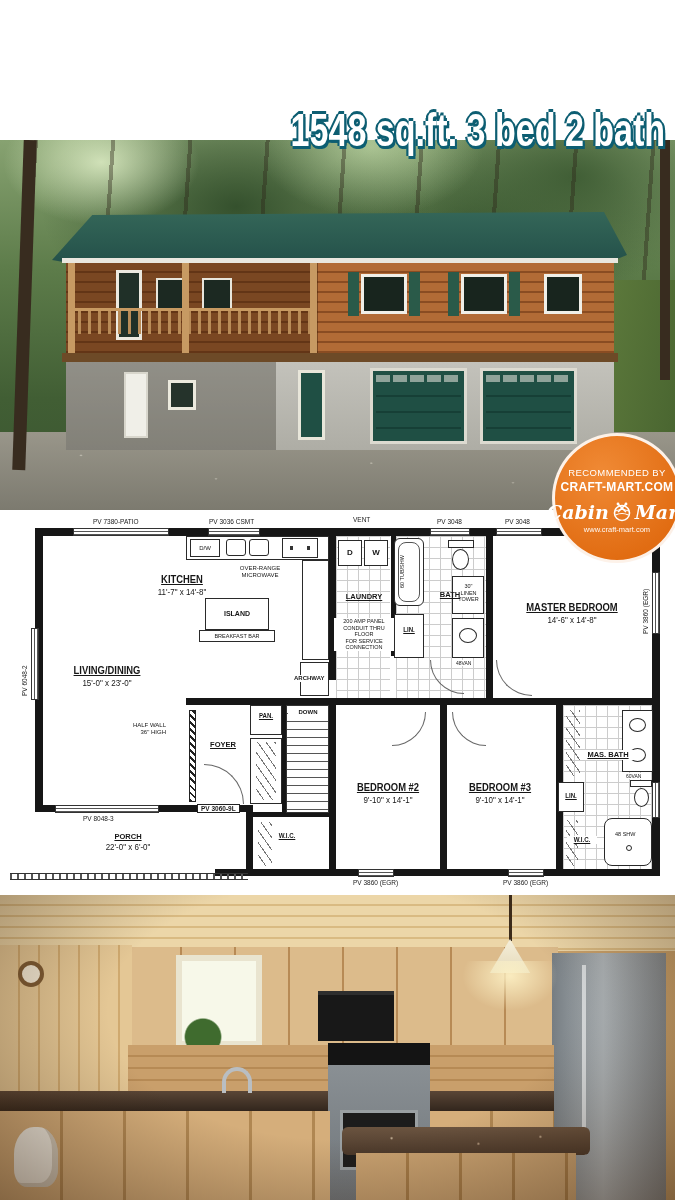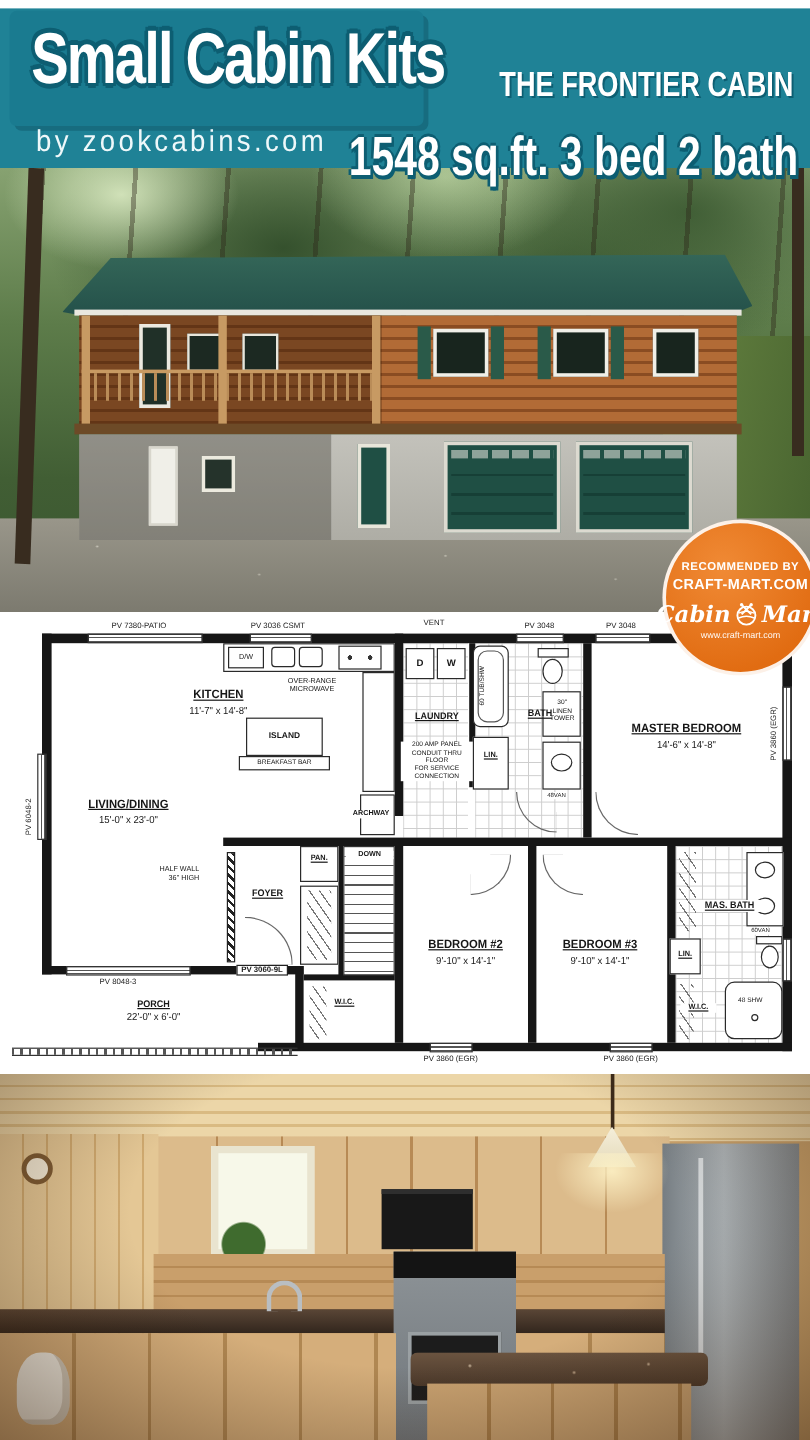--- a/index.html
+++ b/index.html
@@ -72,21 +72,21 @@
     background:repeating-linear-gradient(#1f4f44 0 14px, #163f36 14px 16px); }
   .garage-winrow { position:absolute; left:3px; top:4px; right:3px; height:7px;
     background:repeating-linear-gradient(90deg,#8fa39a 0 14px, #1f4f44 14px 17px); }
   .fg-trunk { position:absolute; background:#382c1f; }
 
   
   .badge { position:absolute; left:552px; top:433px; width:130px; height:130px; border-radius:50%;
     background:radial-gradient(circle at 38% 30%, #f08a35, #e16c12 75%); z-index:8;
     border:3px solid rgba(255,255,255,.9); display:flex; flex-direction:column; align-items:center;
     justify-content:center; text-align:center; color:#fff; padding-top:4px; }
-  .badge-l1 { font-size:9.5px; font-weight:bold; letter-spacing:.4px; }
+  .badge-l1 { font-size:9.5px; font-weight:normal; letter-spacing:.4px; }
   .badge-l2 { font-size:12px; font-weight:bold; letter-spacing:.3px; margin-top:2px; }
   .badge-logo { display:flex; align-items:center; gap:2px; margin-top:7px;
     font-family:"DejaVu Serif", serif; font-style:italic; font-weight:bold; font-size:19px; }
   .badge-url { font-size:7.5px; margin-top:2px; opacity:.95; }
 
   
   .plan { position:absolute; left:0; top:510px; width:675px; height:385px; background:#fff; color:#161616; }
   .wall { position:absolute; background:#161616; }
   .tile { position:absolute; opacity:.5;
     background-image:linear-gradient(#9a9a9a 1px, transparent 1px), linear-gradient(90deg,#9a9a9a 1px, transparent 1px);
@@ -165,26 +165,20 @@
   .k-dog { position:absolute; left:14px; top:232px; width:44px; height:60px; border-radius:45% 45% 30% 30%;
     background:#f2efe6; box-shadow:inset -6px -4px 0 rgba(120,100,70,.25); }
   .k-vignette { position:absolute; inset:0;
     background:radial-gradient(ellipse at 50% 38%, transparent 48%, rgba(55,32,12,.5) 100%); }
 </style>
 </head>
 <body>
 
 <div class="pin">
 
-  <div class="header">
-    <div class="title-panel"></div>
-    <div class="title">Small Cabin Kits</div>
-    <div class="byline">by zookcabins.com</div>
-    <div class="model">THE FRONTIER CABIN</div>
-  </div>
   <div class="specs">1548 sq.ft. 3 bed 2 bath</div>
   <div class="top-border"></div>
 
   <div class="photo-cabin">
     <div class="forest"></div>
     <div class="trunks"></div>
     <div class="grass-bank"></div>
     <div class="gravel"></div>
     <div class="cabin">
       <div class="roof"></div>

